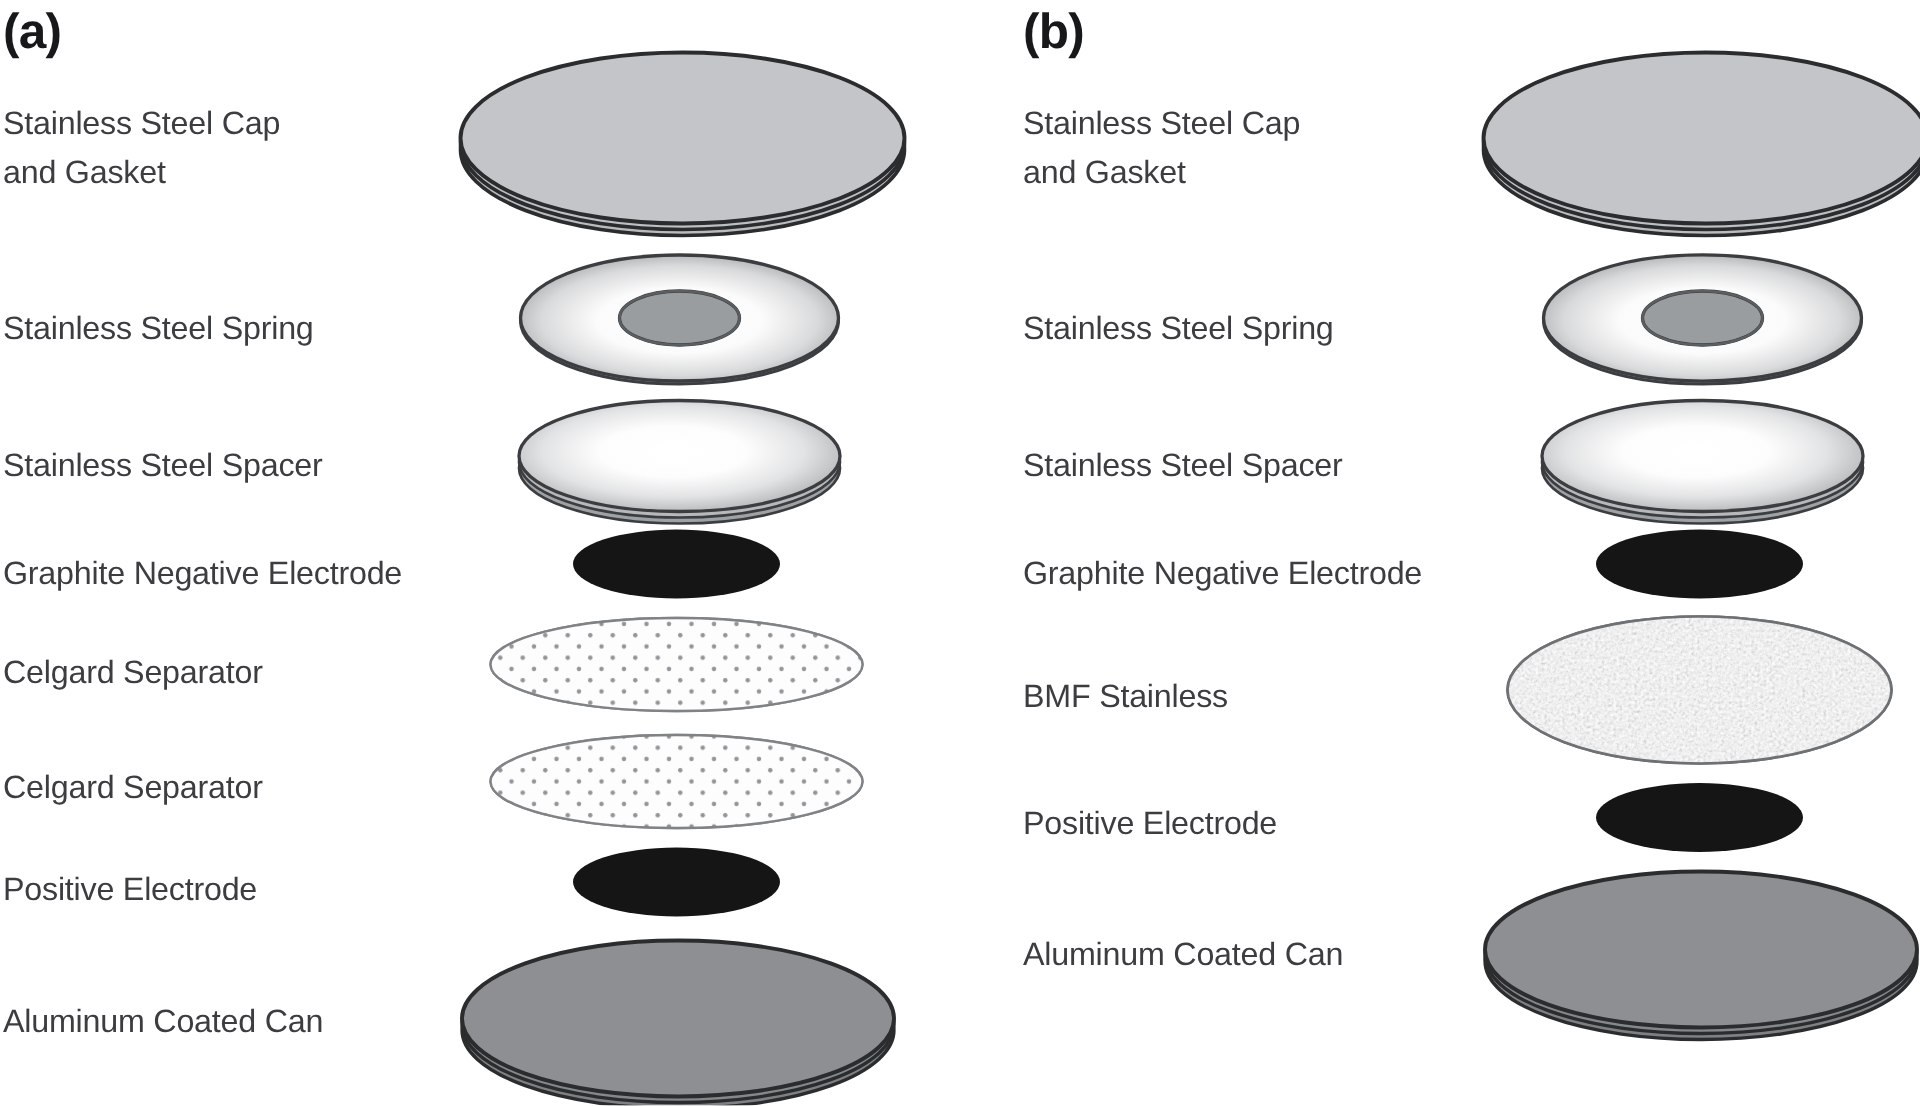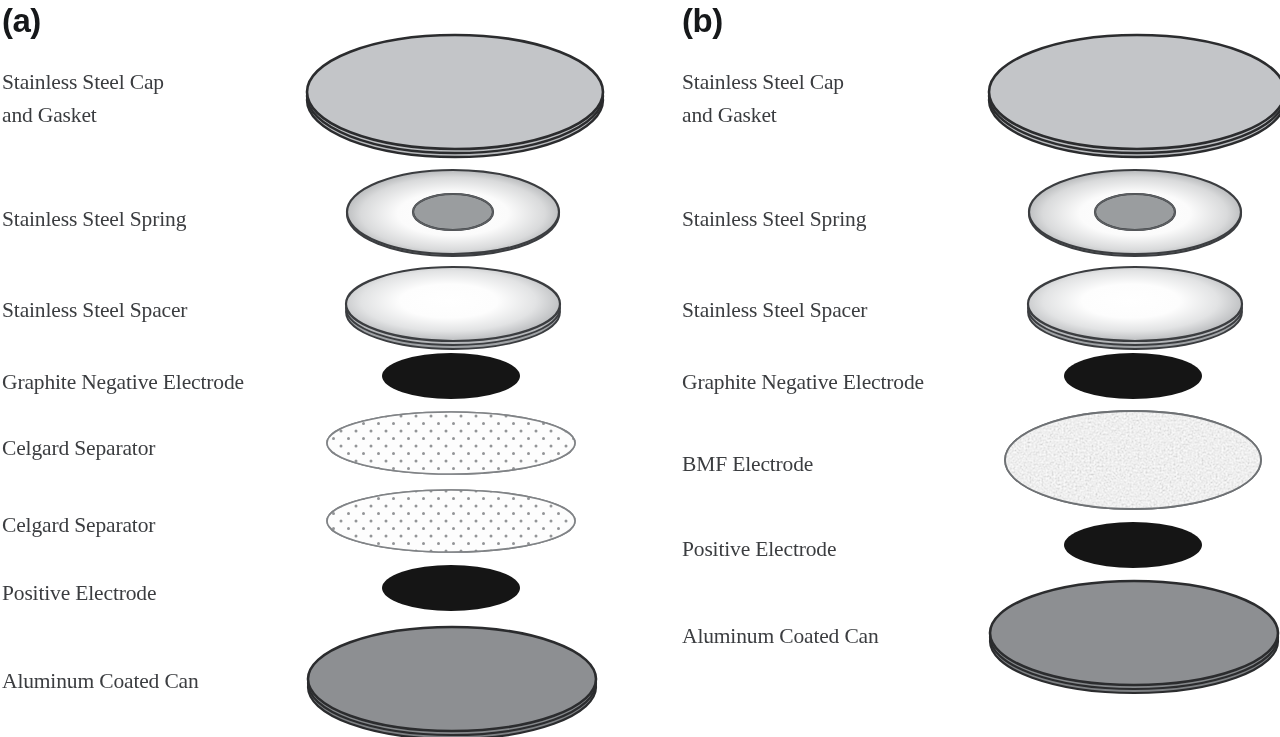--- a/index.html
+++ b/index.html
@@ -35,21 +35,21 @@
     font-weight: bold;
     font-size: 33px;
     line-height: 1;
     color: #16181a;
     letter-spacing: -0.5px;
     white-space: nowrap;
   }
 
   .layer-label {
     position: absolute;
-    font-family: Liberation Serif, serif;
+    font-family: Liberation Sans, sans-serif;
     font-weight: 400;
     font-size: 21.5px;
     line-height: 1.52;
     color: #3b3d40;
     white-space: pre-line;
     letter-spacing: -0.15px;
   }
 
   .art {
     position: absolute;
@@ -238,18 +238,18 @@
       </svg>
     </div>
 
     <div class="panel-tag" style="left:42px; top:4px;">(b)</div>
 
     <div class="layer-label" style="left:42px; top:66px;">Stainless Steel Cap
 and Gasket</div>
     <div class="layer-label" style="left:42px; top:203px;">Stainless Steel Spring</div>
     <div class="layer-label" style="left:42px; top:294px;">Stainless Steel Spacer</div>
     <div class="layer-label" style="left:42px; top:366px;">Graphite Negative Electrode</div>
-    <div class="layer-label" style="left:42px; top:448px;">BMF Electrode</div>
+    <div class="layer-label" style="left:42px; top:448px;">BMF Stainless</div>
     <div class="layer-label" style="left:42px; top:533px;">Positive Electrode</div>
     <div class="layer-label" style="left:42px; top:620px;">Aluminum Coated Can</div>
   </div>
 
 </div>
 
 </body></html>

